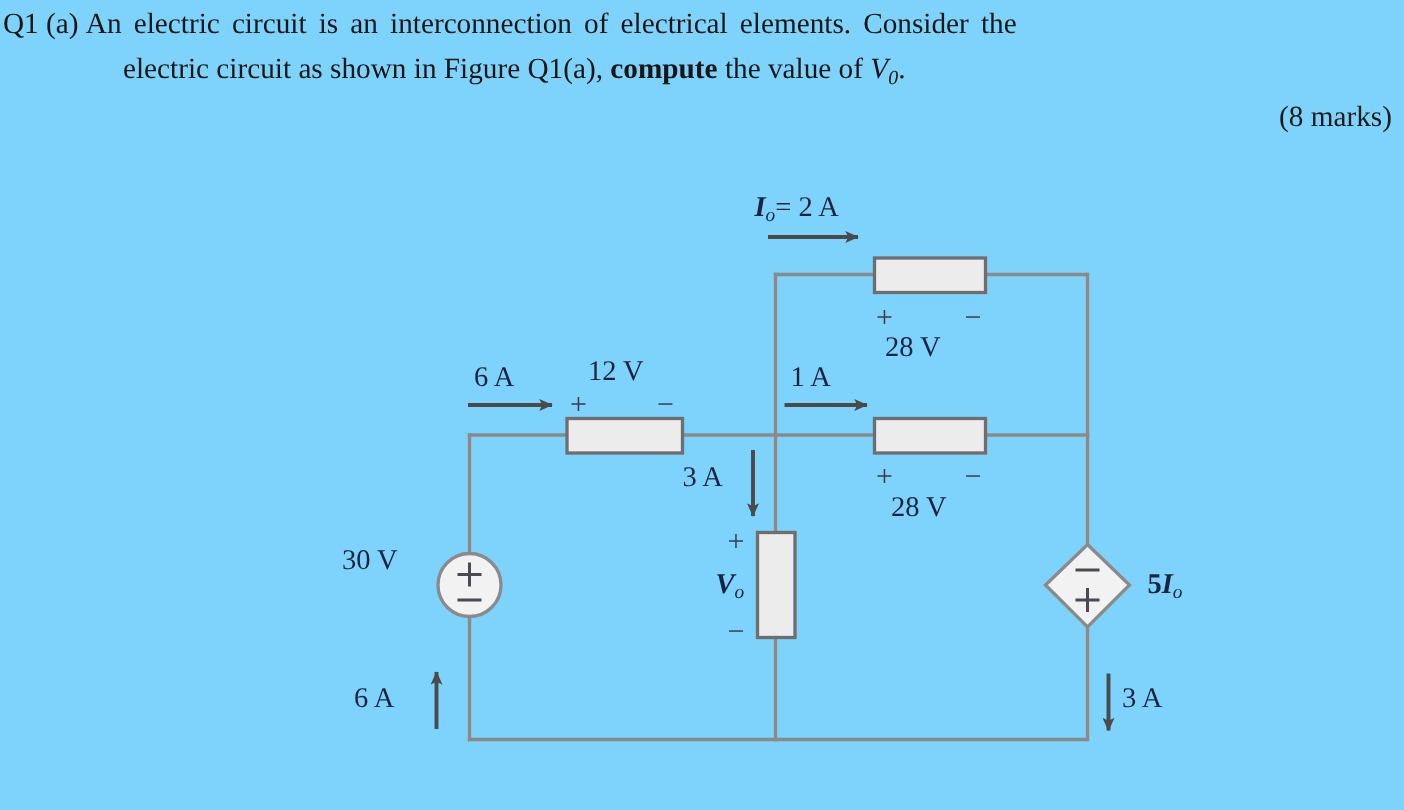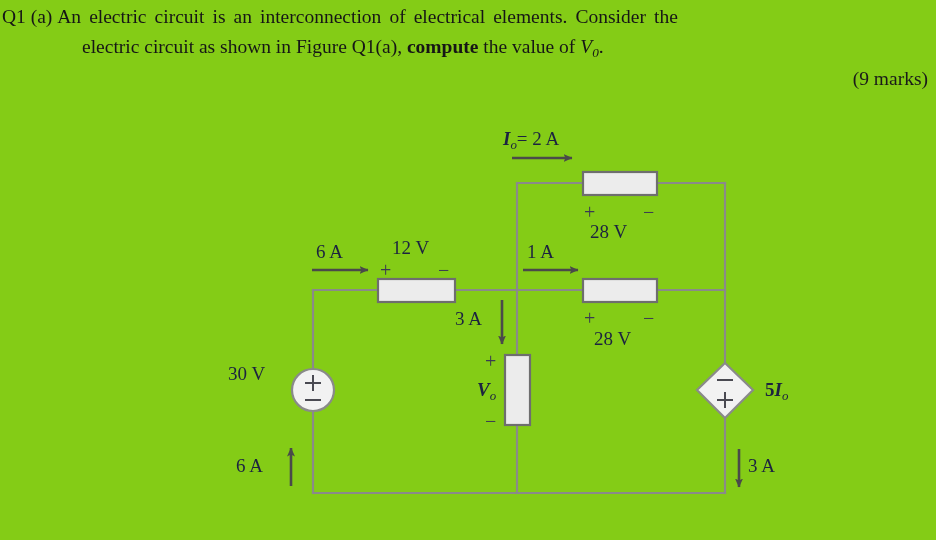--- a/index.html
+++ b/index.html
@@ -4,21 +4,21 @@
 <style>
   html, body {
     margin: 0;
     padding: 0;
     background: #ffffff;
   }
   #page {
     position: relative;
     width: 936px;
     height: 540px;
-    background: #84cc16;
+    background: #7dd3fc;
     overflow: hidden;
     font-family: "Liberation Serif", "DejaVu Serif", serif;
     color: #1a1a1a;
   }
 
   
   #question-block {
     position: absolute;
     left: 0px;
     top: 2px;
@@ -113,21 +113,21 @@
     <div class="q-line" id="q-line-1">
       <span>Q1 (a)</span>
       <span class="justify-inner">An electric circuit is an interconnection of electrical elements. Consider the</span>
     </div>
     <div class="q-line" id="q-line-2">
       <span>electric circuit as shown in Figure Q1(a),</span>
       <span class="bold">compute</span>
       <span>the value of</span>
       <span class="ital">V</span><span class="sub">0</span><span>.</span>
     </div>
-    <div id="q-marks">(9 marks)</div>
+    <div id="q-marks">(8 marks)</div>
   </div>
 
   <div id="circuit-canvas">
 
     <svg id="circuit-svg" width="936" height="390" viewBox="0 0 936 390">
       <defs>
         <marker id="arrowhead" markerWidth="9" markerHeight="8" refX="8.5" refY="4" orient="auto" markerUnits="userSpaceOnUse">
           <path d="M0,0 L9,4 L0,8 L2,4 Z" fill="#4a4a4a"></path>
         </marker>
       </defs>

